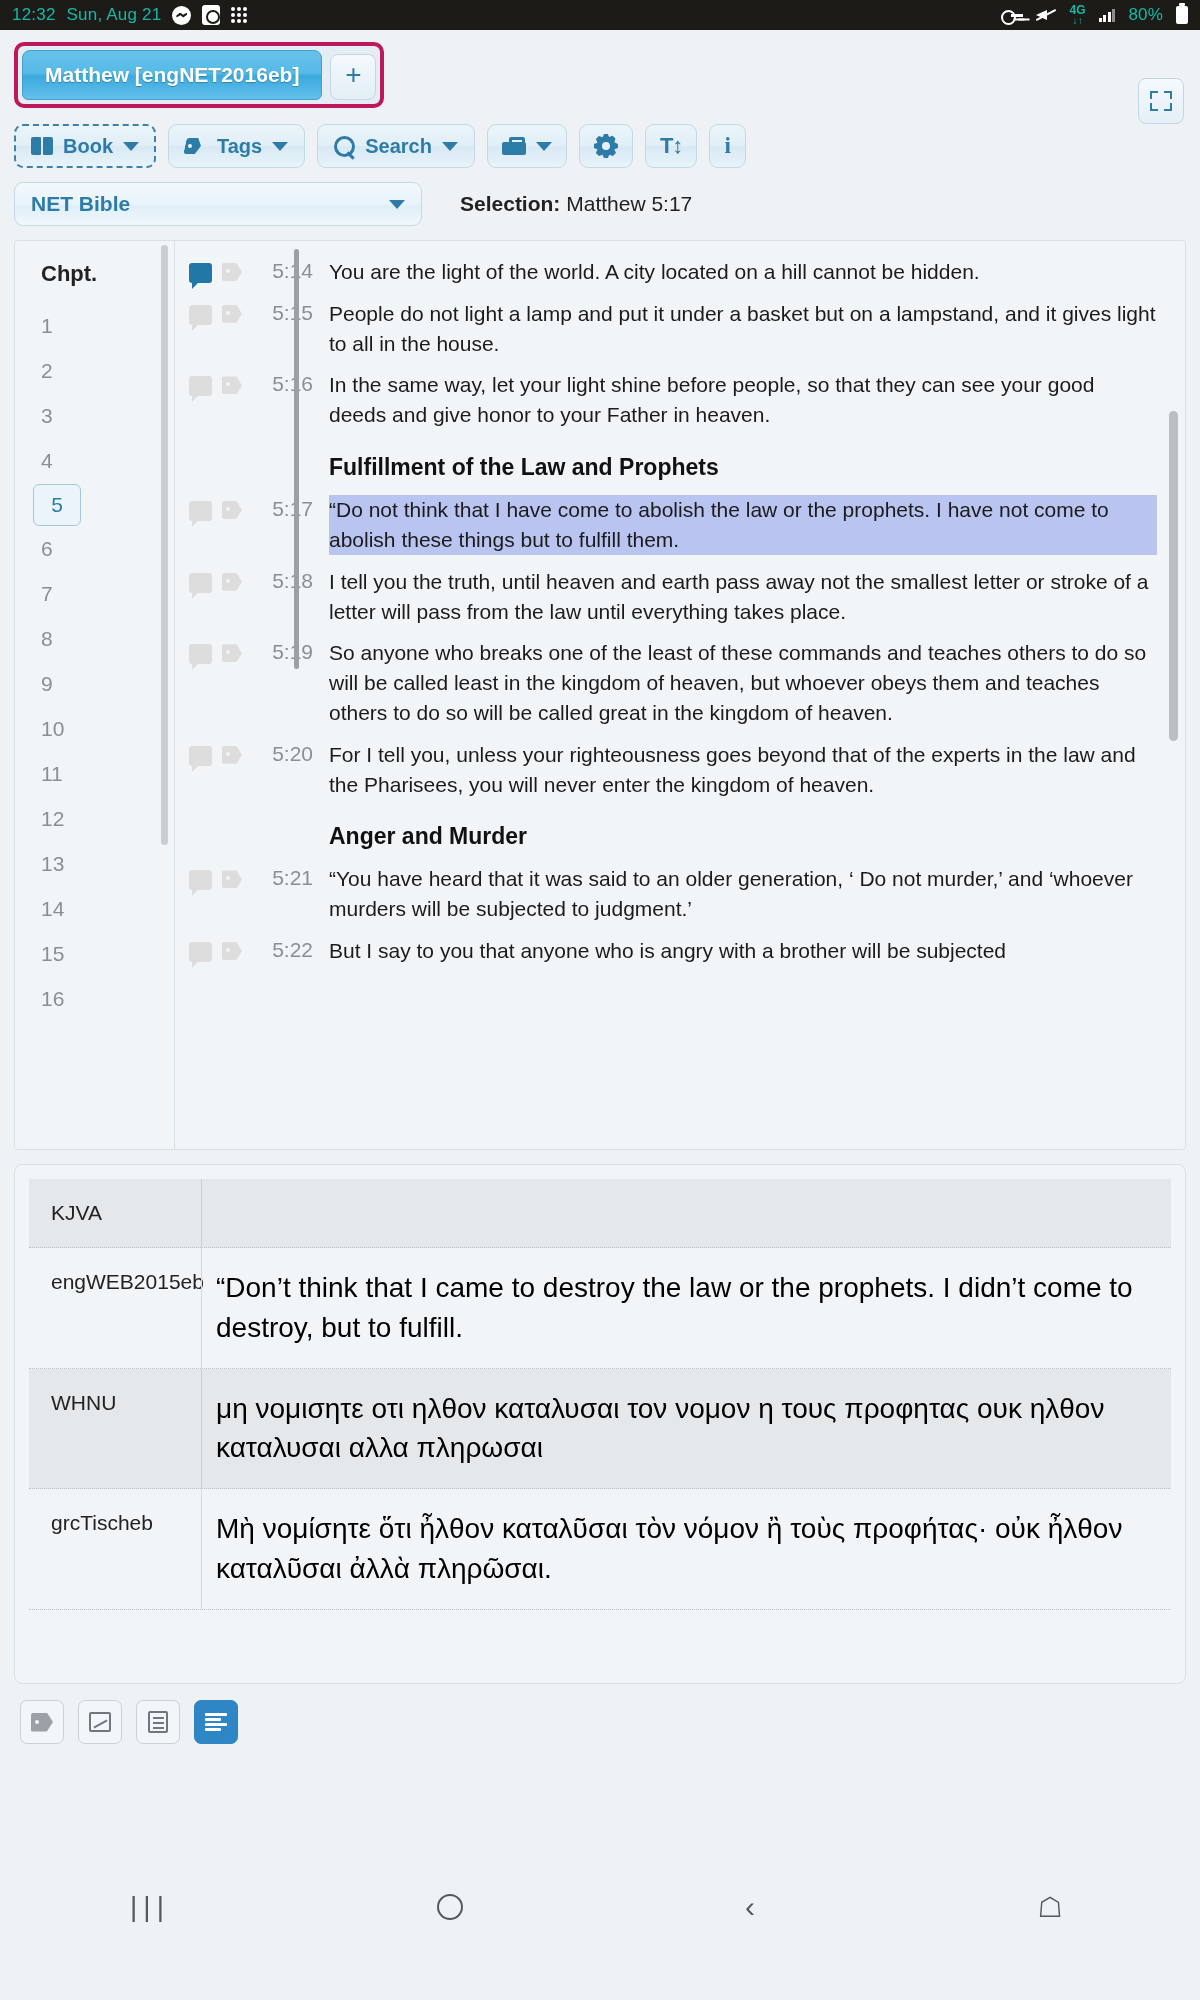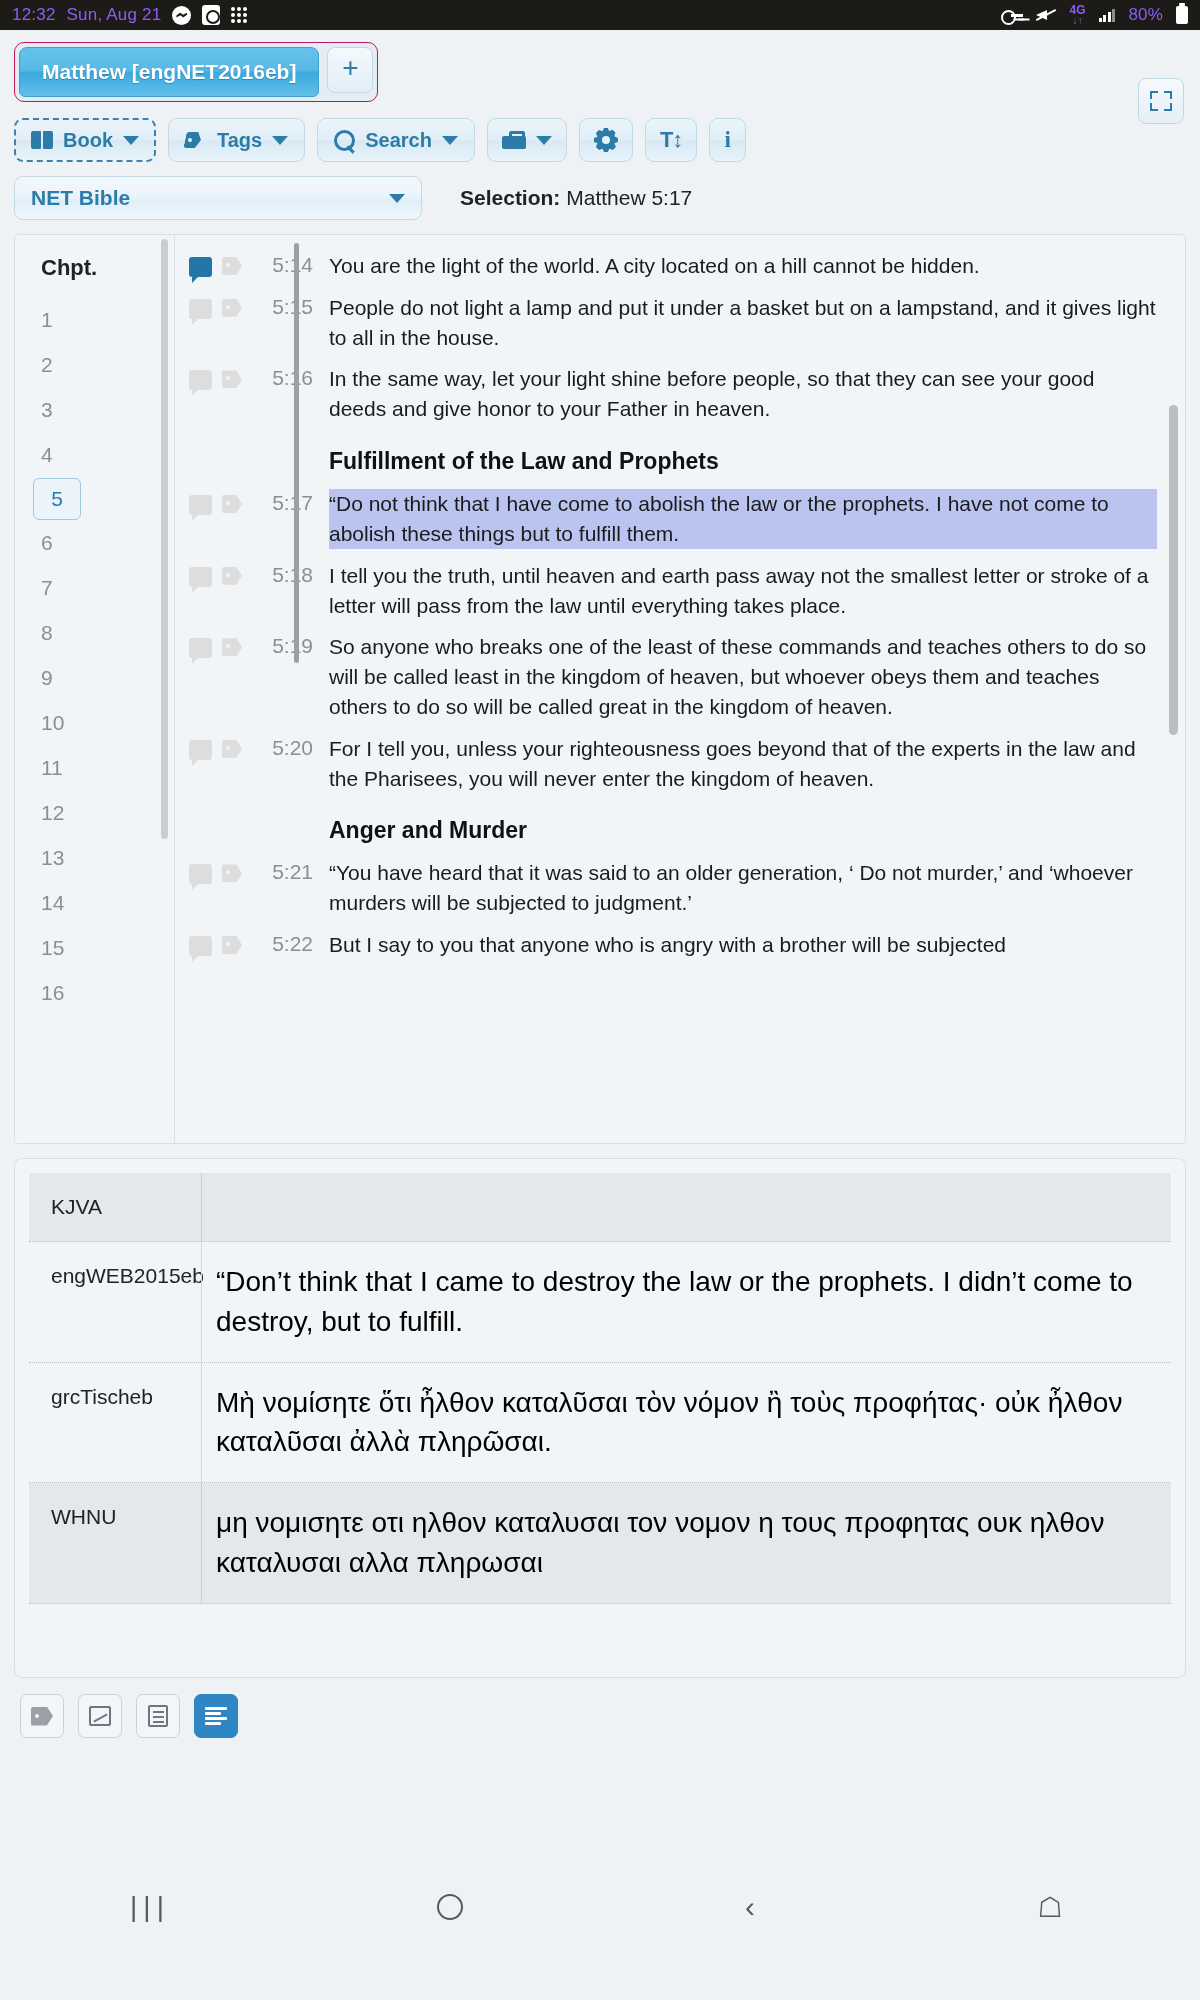--- a/index.html
+++ b/index.html
@@ -7,21 +7,21 @@
   body {
     font-family: "Liberation Sans", sans-serif;
     background: #eef2f5;
     overflow: hidden;
   }
 
   
   .statusbar {
     height: 30px;
     background: #1d1b18;
-    color: #8b5cf6;
+    color: #14b8a6;
     display: flex;
     align-items: center;
     padding: 0 12px;
     font-size: 17px;
     letter-spacing: .2px;
   }
   .sb-left { display: flex; align-items: center; gap: 11px; }
   .sb-time { font-size: 17px; }
   .sb-date { font-size: 17px; }
   .sb-right { margin-left: auto; display: flex; align-items: center; gap: 13px; font-size: 17px; }
@@ -59,23 +59,23 @@
   
   .app { width: 1200px; height: 1908px; background: #eef2f5; position: relative; }
 
   
   .tabstrip {
     display: flex; align-items: center;
     padding: 12px 14px 0 14px;
     position: relative;
   }
   .tabs-wrap {
-    display: flex; align-items: flex-start;
+    display: flex; align-items: flex-end;
     background: #e4edf3;
-    border: 1px solid #be185d;
+    border: 4px solid #be185d;
     border-radius: 10px;
     padding: 4px 4px;
   }
   .tab {
     background: linear-gradient(to bottom, #67c2ea 0%, #56b9e6 46%, #3aa9de 52%, #63c0ea 100%);
     color: #fff;
     font-weight: bold;
     font-size: 21px;
     border-radius: 8px 8px 6px 6px;
     padding: 12px 22px;
@@ -489,27 +489,27 @@
     <div class="ctable">
       <div id="compare-host">
           <div class="crow shaded">
             <div class="cver">KJVA</div>
             <div class="ctxt"></div>
           </div>
           <div class="crow">
             <div class="cver">engWEB2015eb</div>
             <div class="ctxt">“Don’t think that I came to destroy the law or the prophets. I didn’t come to destroy, but to fulfill.</div>
           </div>
+          <div class="crow shaded">
+            <div class="cver">WHNU</div>
+            <div class="ctxt">μη νομισητε οτι ηλθον καταλυσαι τον νομον η τους προφητας ουκ ηλθον καταλυσαι αλλα πληρωσαι</div>
+          </div>
           <div class="crow">
             <div class="cver">grcTischeb</div>
             <div class="ctxt">Μὴ νομίσητε ὅτι ἦλθον καταλῦσαι τὸν νόμον ἢ τοὺς προφήτας· οὐκ ἦλθον καταλῦσαι ἀλλὰ πληρῶσαι.</div>
-          </div>
-          <div class="crow shaded">
-            <div class="cver">WHNU</div>
-            <div class="ctxt">μη νομισητε οτι ηλθον καταλυσαι τον νομον η τους προφητας ουκ ηλθον καταλυσαι αλλα πληρωσαι</div>
           </div>
         </div>
     </div>
   </div>
 
   <div class="bottombar">
     <div class="bbtn">
       <span class="b-tag"></span>
     </div>
     <div class="bbtn">

